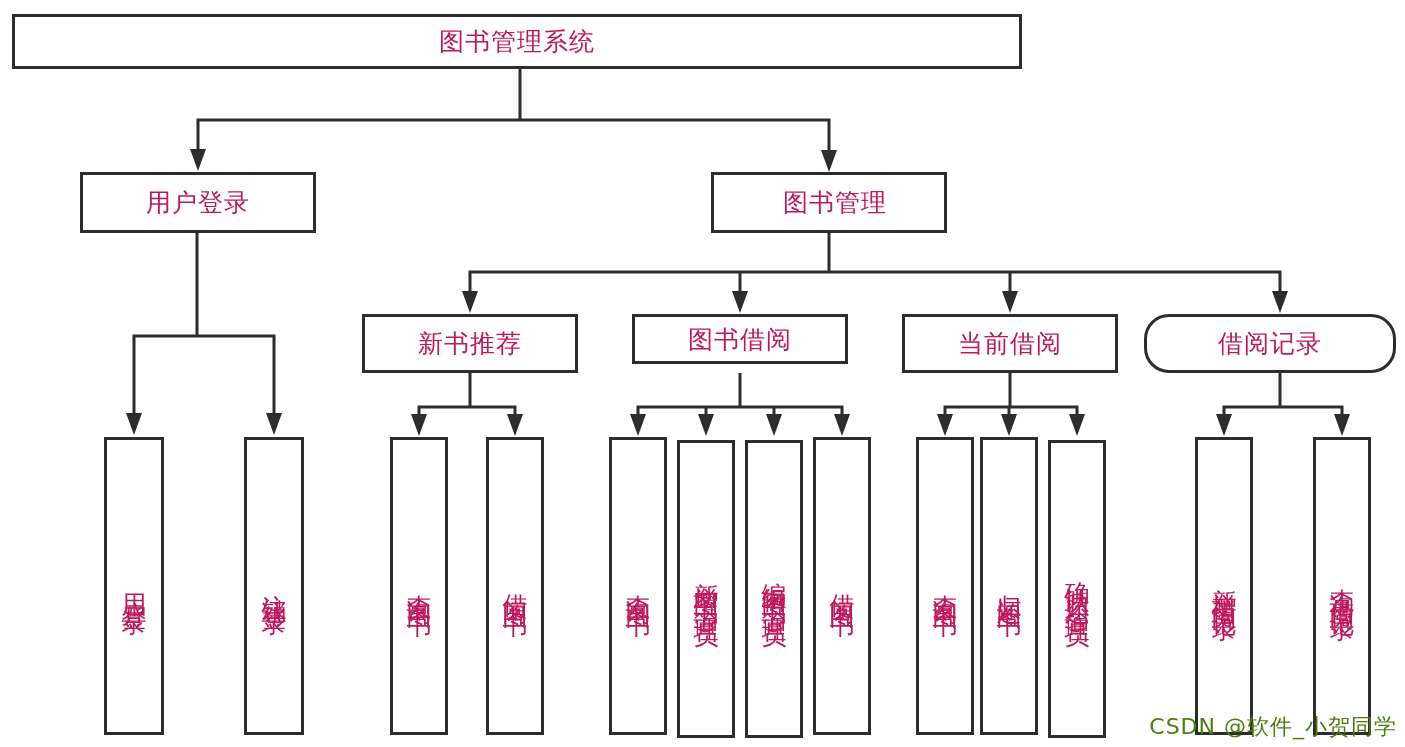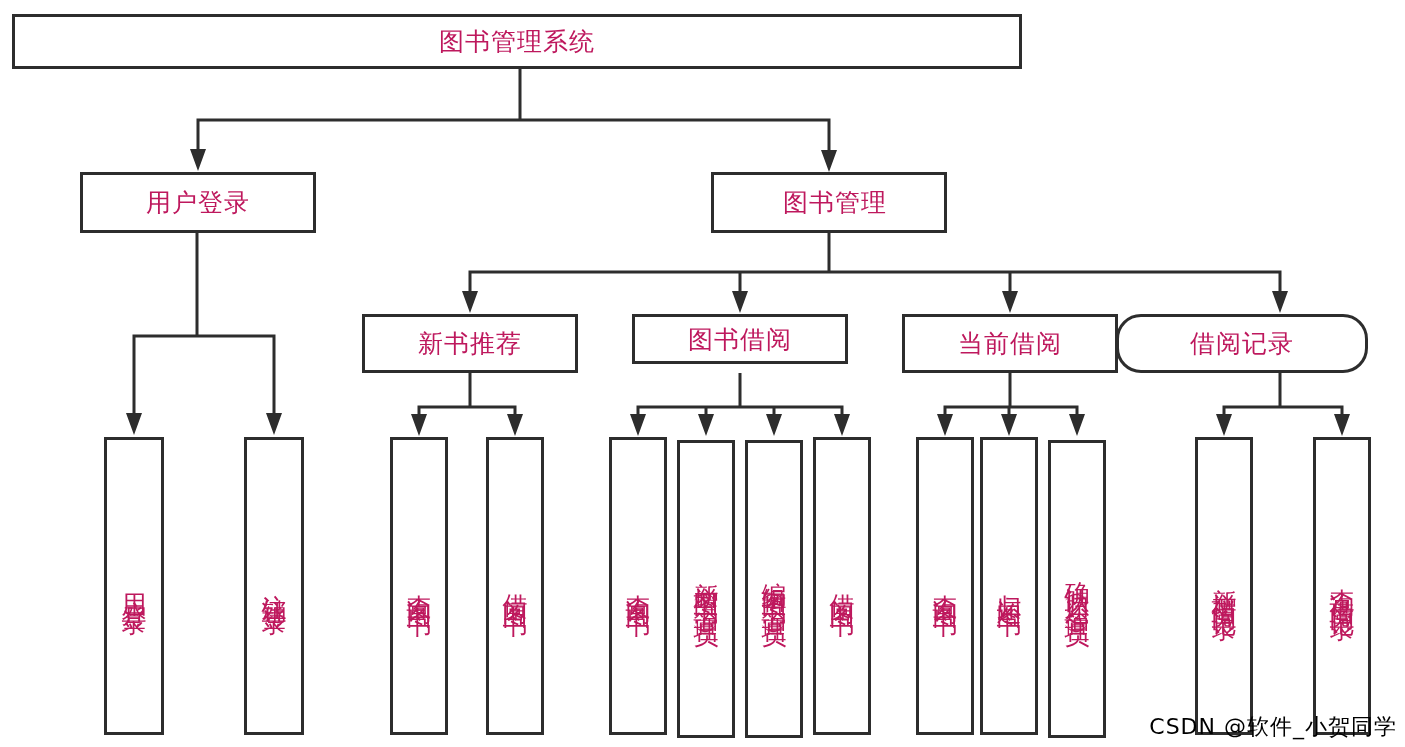--- a/index.html
+++ b/index.html
@@ -31,21 +31,21 @@
   }
   
   .b-root{left:12px;top:14px;width:1010px;height:55px;}
   
   .b-login{left:80px;top:172px;width:236px;height:61px;}
   .b-mgmt{left:711px;top:172px;width:236px;height:61px;padding-left:12px;}
   
   .b-rec{left:362px;top:314px;width:216px;height:59px;align-items:center;}
   .b-bor{left:632px;top:314px;width:216px;height:50px;}
   .b-cur{left:902px;top:314px;width:216px;height:59px;}
-  .b-his{left:1116px;top:314px;width:252px;height:59px;border-radius:25px;}
+  .b-his{left:1144px;top:314px;width:252px;height:59px;border-radius:25px;}
   
   .vleaf{top:437px;width:58px;height:298px;}
   .vleaf.wide{width:60px;}
   .vleaf.lo{top:440px;height:298px;}
   .l-ulogin{left:104px;}
   .l-logout{left:244px;}
   .l-qrec{left:390px;}
   .l-brec{left:486px;}
   .l-qbor{left:609px;}
   .l-addbor{left:677px;}
@@ -54,21 +54,21 @@
   .l-qcur{left:916px;}
   .l-retcur{left:980px;}
   .l-confcur{left:1048px;}
   .l-addhis{left:1195px;}
   .l-qhis{left:1313px;}
   .watermark{
     position:absolute;
     top:712px;right:8px;
     z-index:3;
     font-size:22px;
-    color:#000000;
+    color:#4d7c0f;
     letter-spacing:1px;
     white-space:nowrap;
   }
 </style>
 </head>
 <body>
 
 <div id="canvas">
 
   <svg class="connectors" width="1405" height="747" viewBox="0 0 1405 747">

